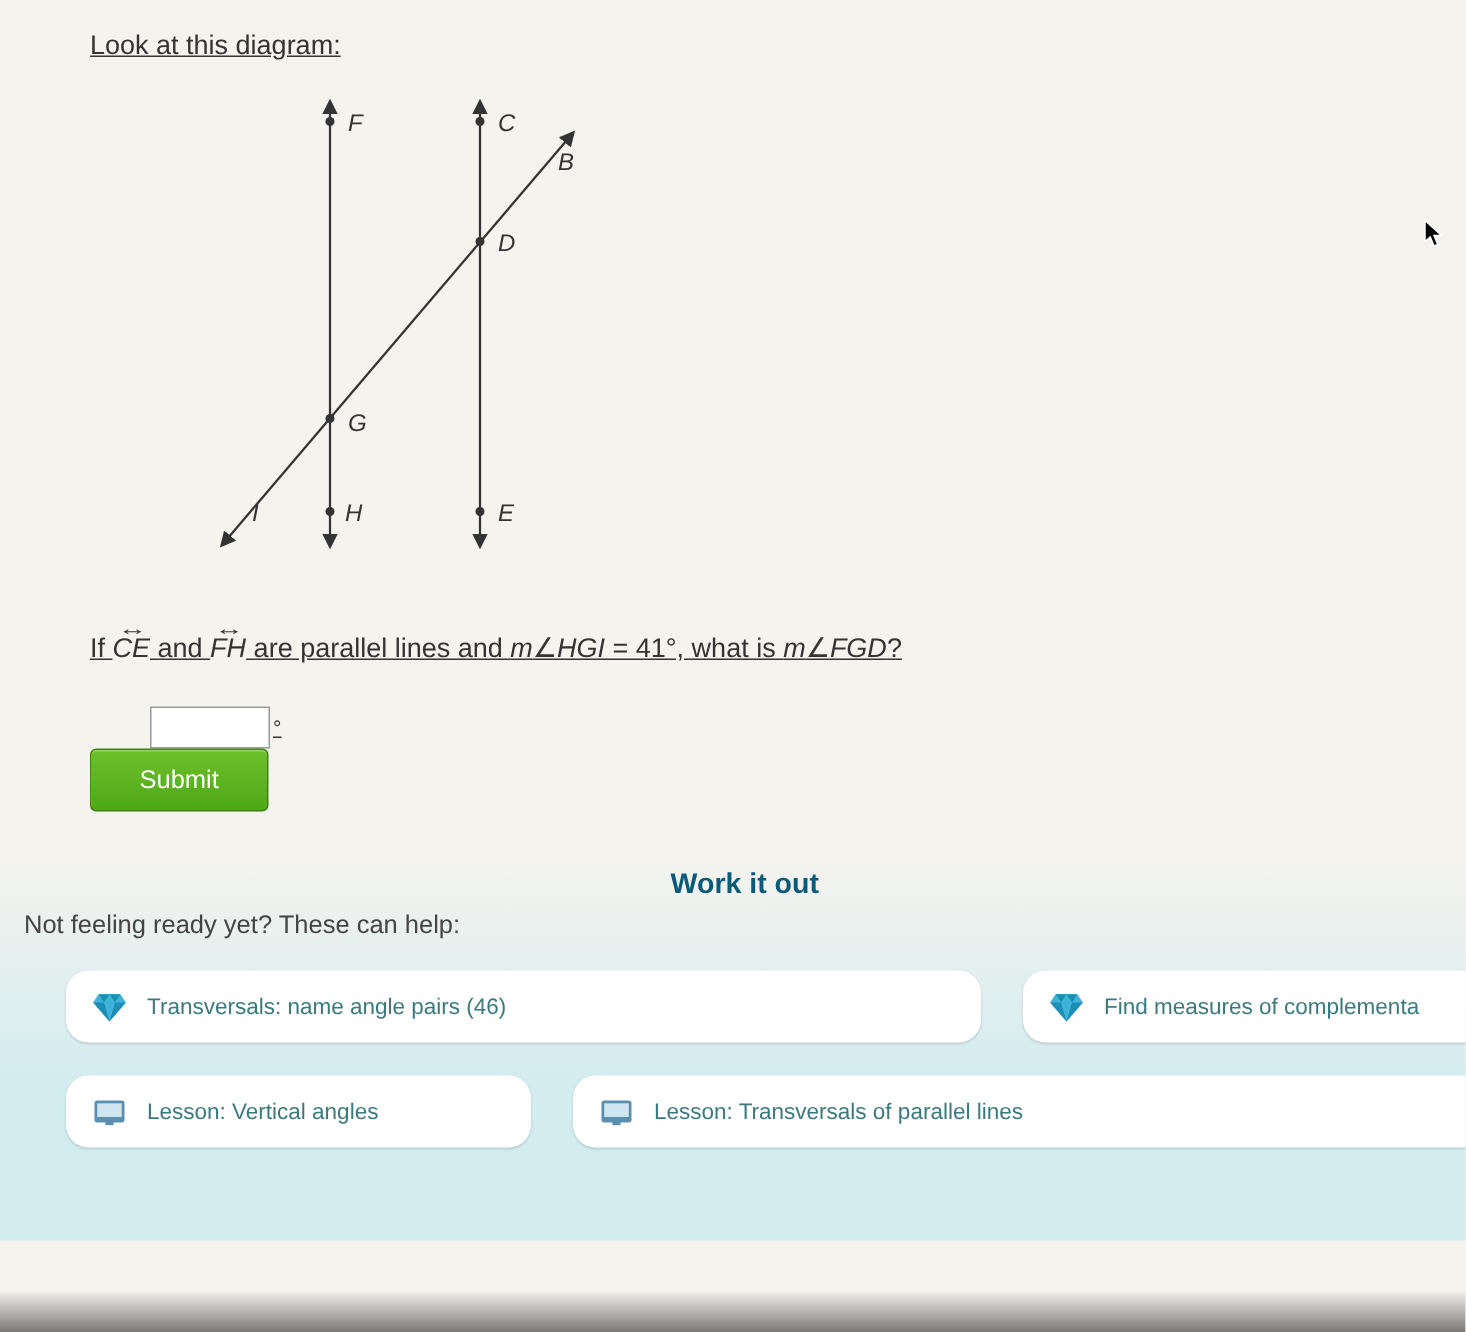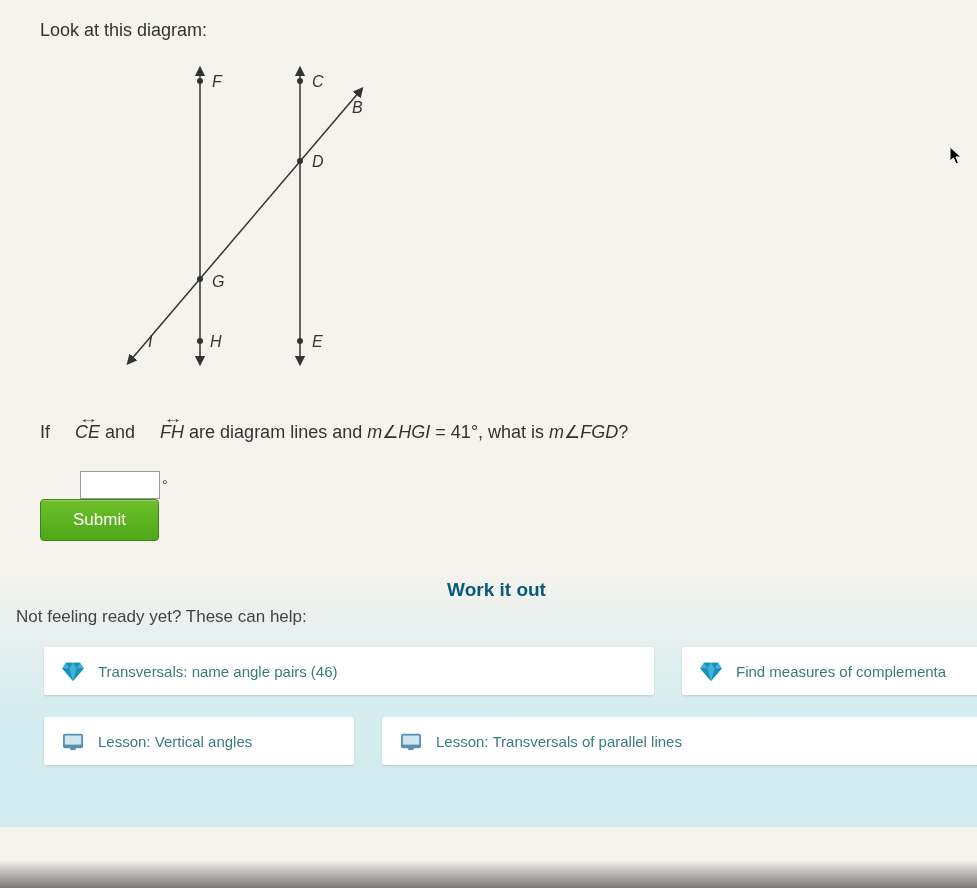--- a/index.html
+++ b/index.html
@@ -6,21 +6,22 @@
   body {
     font-family: Arial, Helvetica, sans-serif;
     background: #f5f3ee;
     width: 977px;
     height: 888px;
     position: relative;
     overflow: hidden;
     color: #333;
   }
   .content {
-    padding: 20px 40px;
+    padding: 20px 60px;
+    text-decoration: underline;
   }
   .prompt {
     font-size: 18px;
     color: #333;
     margin-bottom: 10px;
   }
   .diagram-box {
     width: 340px;
     height: 340px;
     position: relative;
@@ -29,21 +30,20 @@
   .diagram-box svg { width: 100%; height: 100%; }
   .question {
     font-size: 18px;
     color: #333;
     margin-top: 30px;
   }
   .linevar {
     position: relative;
     font-style: italic;
     display: inline-block;
-    margin-left: 20px;
   }
   .linevar::before {
     content: '↔';
     position: absolute;
     top: -11px;
     left: 0;
     right: 0;
     text-align: center;
     font-style: normal;
     font-size: 13px;
@@ -95,21 +95,21 @@
     margin-bottom: 20px;
   }
   .link-row {
     display: flex;
     gap: 28px;
     padding: 0 12px 0 28px;
     margin-bottom: 22px;
   }
   .link-card {
     background: #fff;
-    border-radius: 2px;
+    border-radius: 15px;
     padding: 14px 18px;
     display: flex;
     align-items: center;
     gap: 14px;
     box-shadow: 0 1px 2px rgba(0,0,0,0.15);
     flex-shrink: 0;
   }
   .link-card.wide { width: 610px; }
   .link-card.right { width: 310px; overflow: hidden; white-space: nowrap; }
   .link-card .label {
@@ -163,21 +163,21 @@
       <text x="282" y="62" font-size="16" font-style="italic" fill="#333">B</text>
       <text x="242" y="116" font-size="16" font-style="italic" fill="#333">D</text>
       <text x="142" y="236" font-size="16" font-style="italic" fill="#333">G</text>
       <text x="78" y="296" font-size="16" font-style="italic" fill="#333">I</text>
       <text x="140" y="296" font-size="16" font-style="italic" fill="#333">H</text>
       <text x="242" y="296" font-size="16" font-style="italic" fill="#333">E</text>
     </svg>
   </div>
 
   <div class="question">
-    <span>If </span><span class="linevar">CE</span><span> and </span><span class="linevar">FH</span><span> are diagram lines and </span><i>m</i><span>∠</span><i>HGI</i><span> = 41°, what is </span><i>m</i><span>∠</span><i>FGD</i><span>?</span>
+    <span>If </span><span class="linevar">CE</span><span> and </span><span class="linevar">FH</span><span> are parallel lines and </span><i>m</i><span>∠</span><i>HGI</i><span> = 41°, what is </span><i>m</i><span>∠</span><i>FGD</i><span>?</span>
   </div>
 
   <div class="answer-row">
     <input class="answer-input" type="text" value="" style="">
     <span class="deg">°</span>
   </div>
 
   <button class="submit-btn">Submit</button>
 </div>
 

